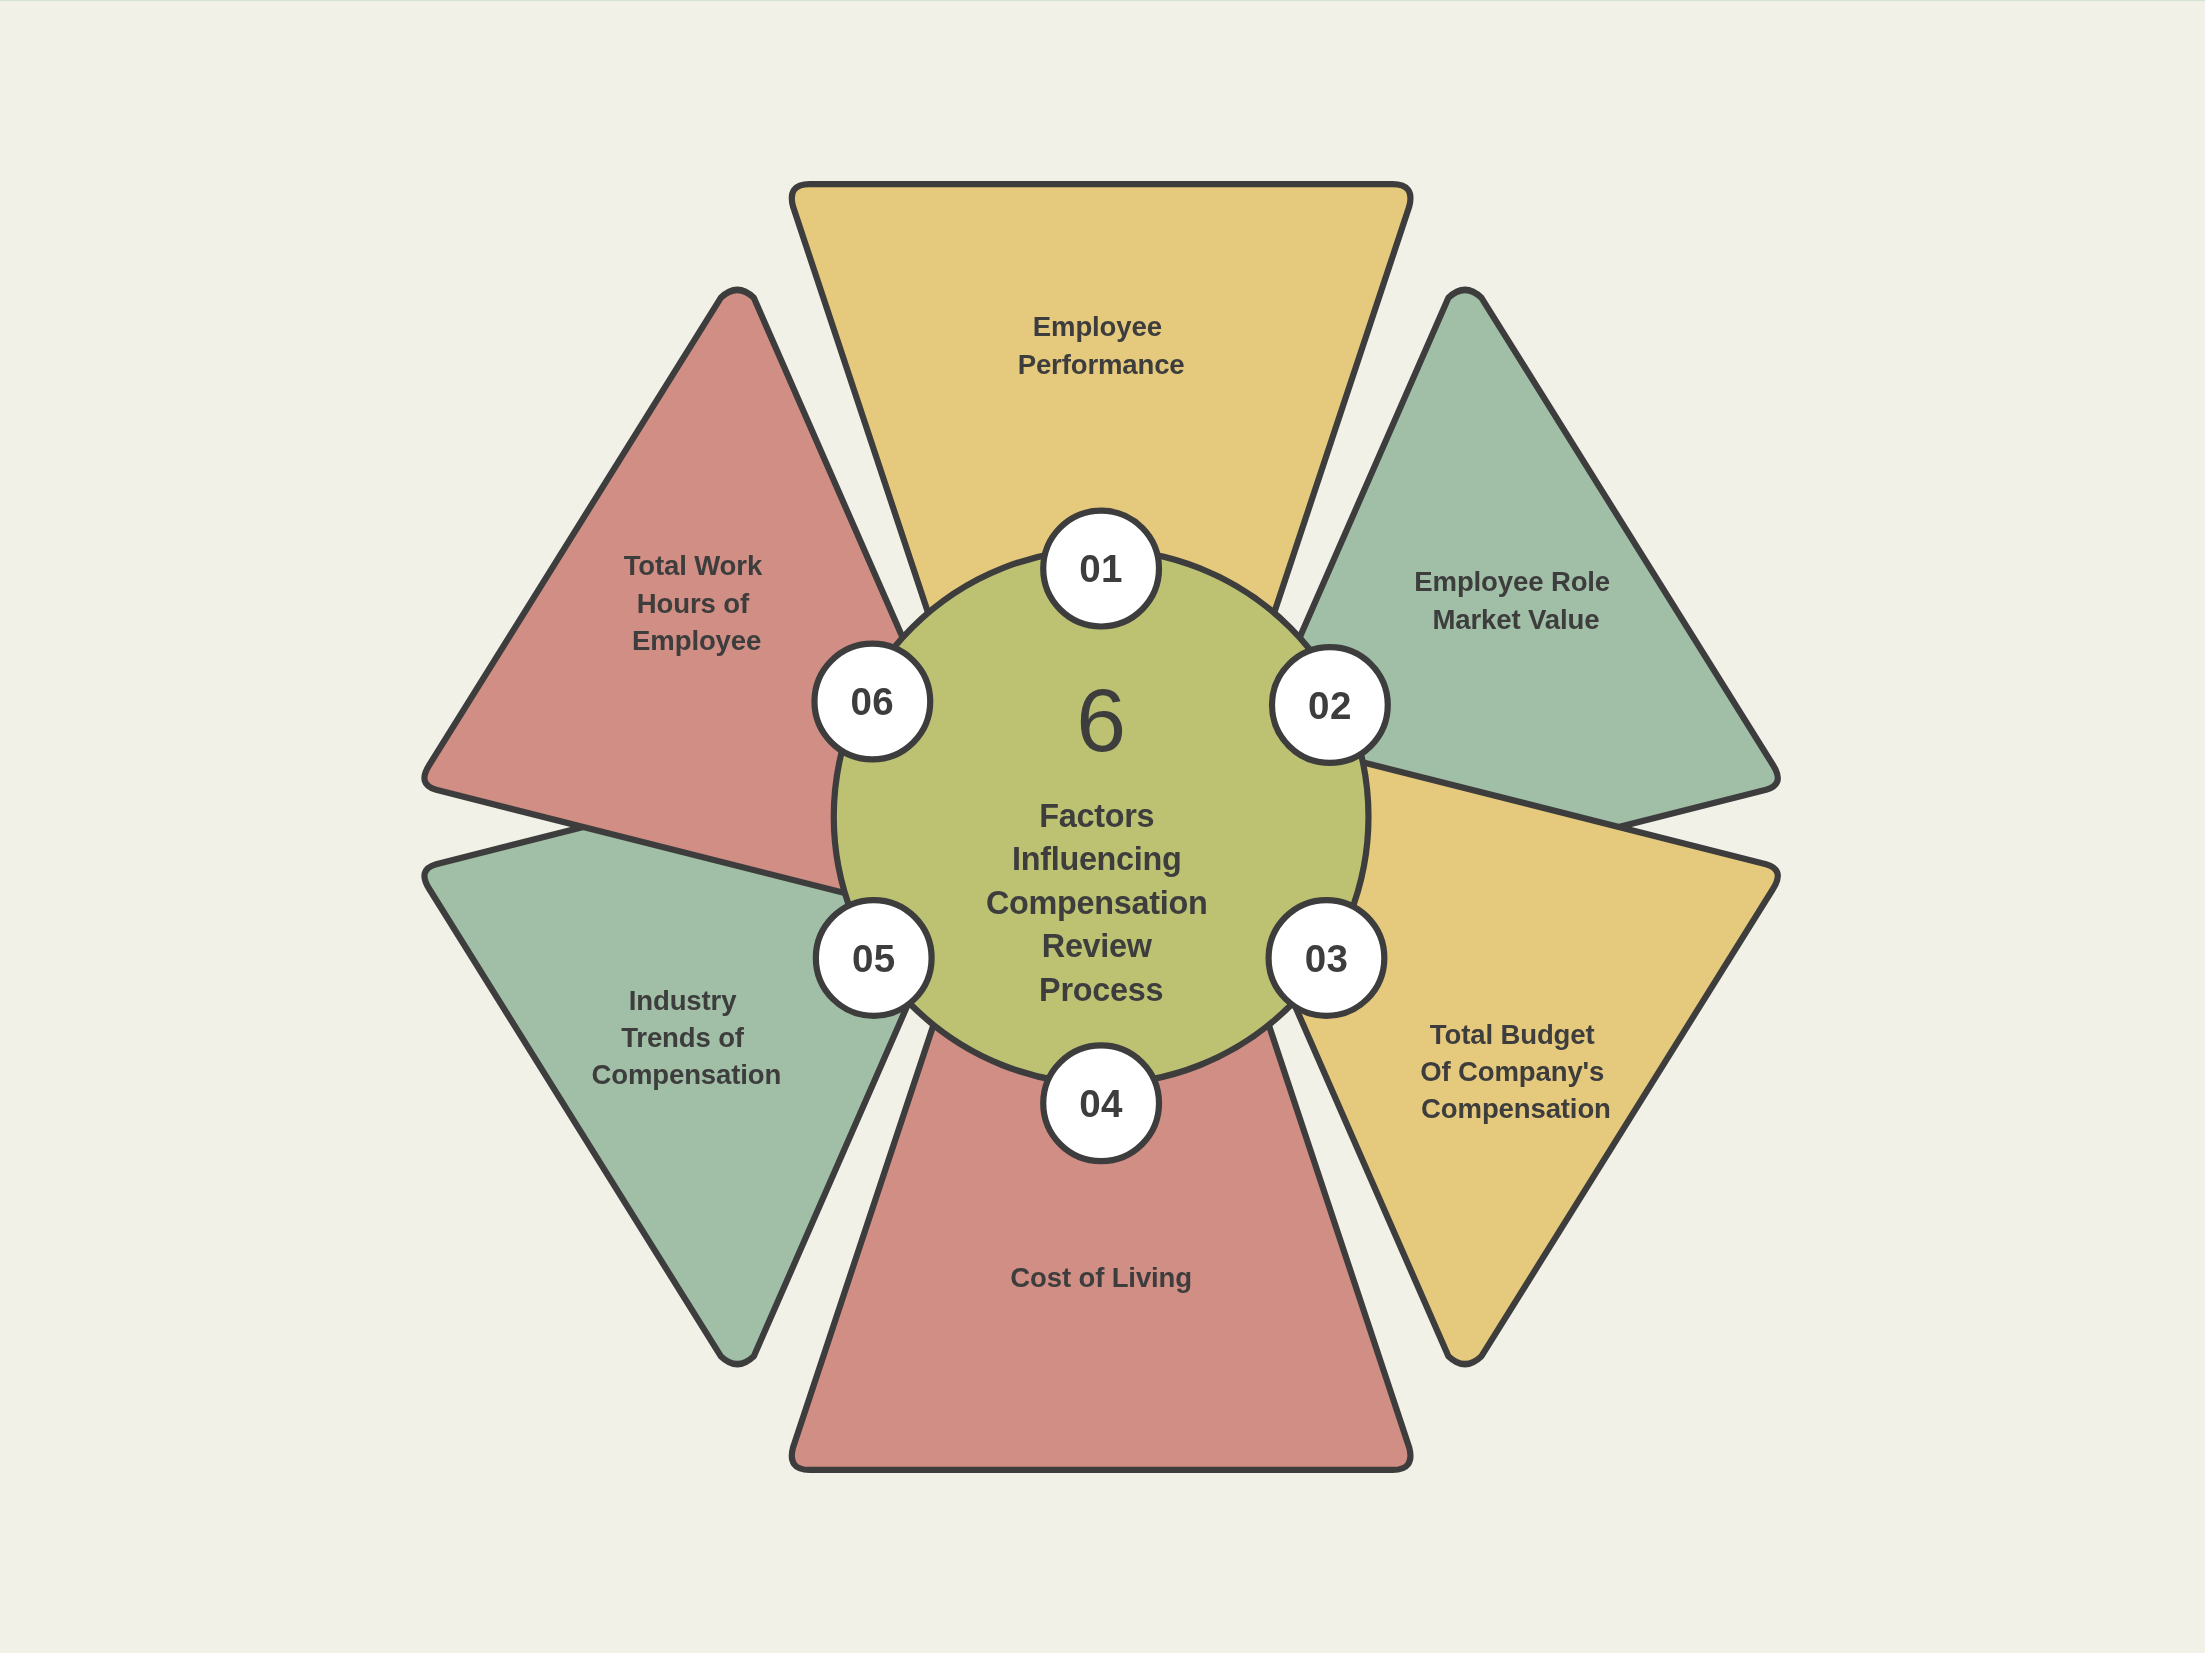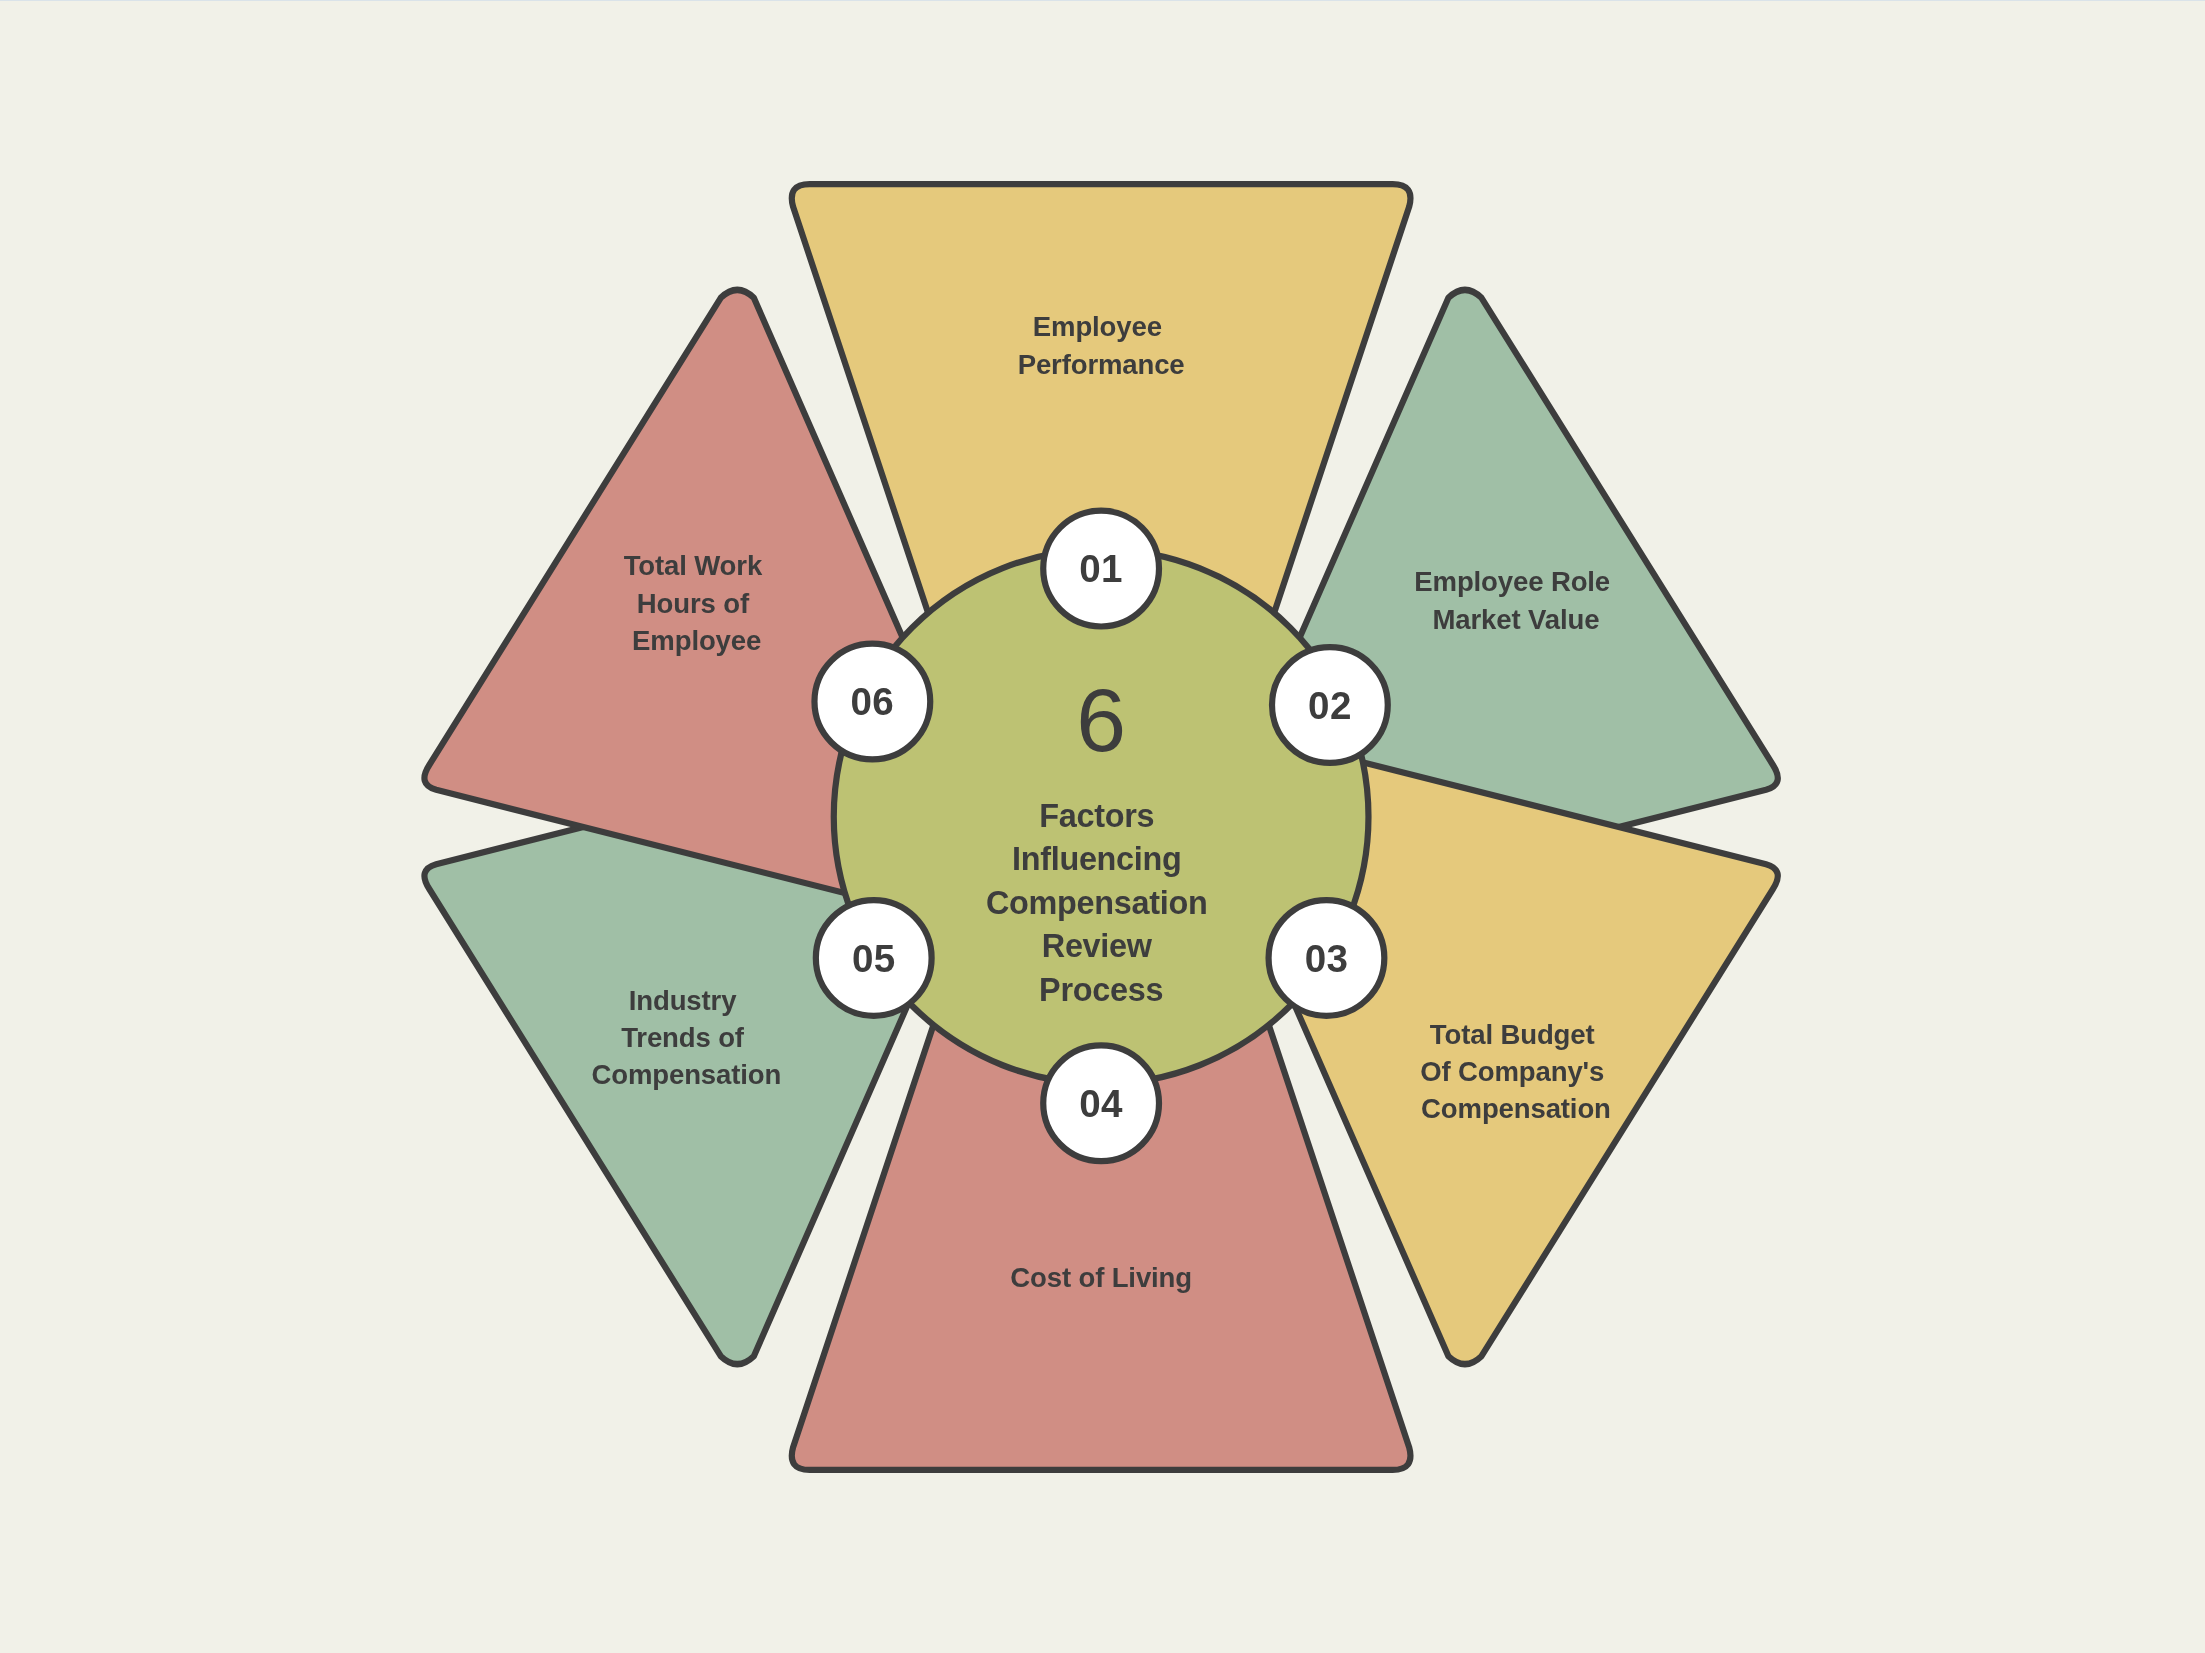--- a/index.html
+++ b/index.html
@@ -10,21 +10,21 @@
   body {
     width: 2205px;
     height: 1654px;
     overflow: hidden;
     font-family: "Liberation Sans", sans-serif;
   }
   #stage {
     position: relative;
     width: 2205px;
     height: 1306px;
-    background: #3b82f6;
+    background: #0f766e;
   }
   svg.diagram {
     position: absolute;
     left: 0;
     top: 0;
     width: 2205px;
     height: 1654px;
     display: block;
   }
   .petal-shape {

